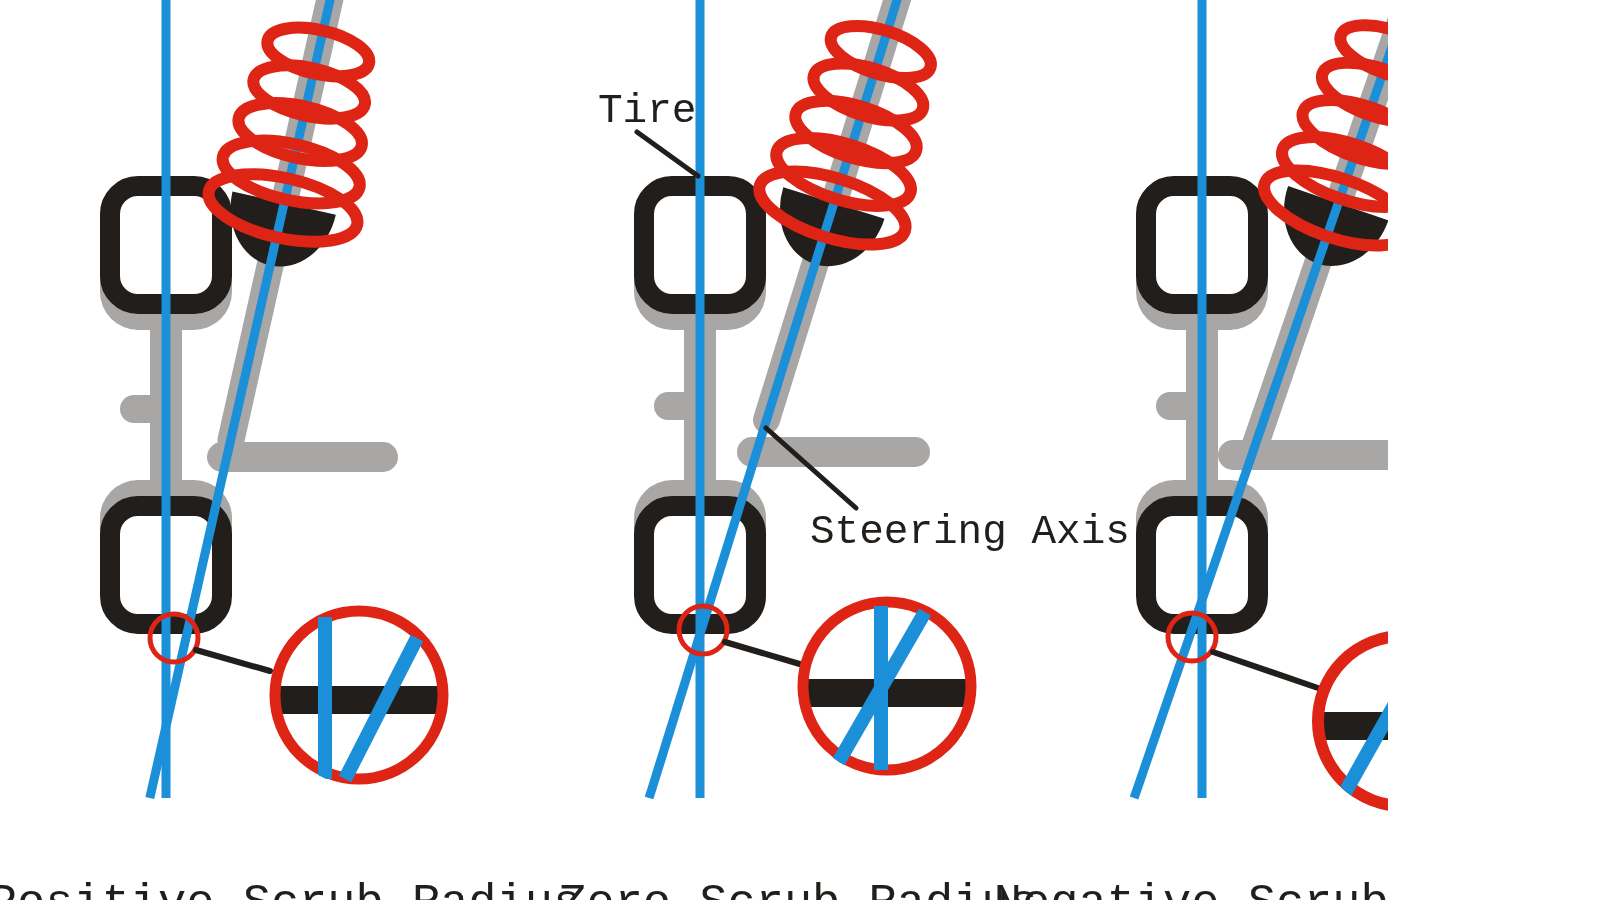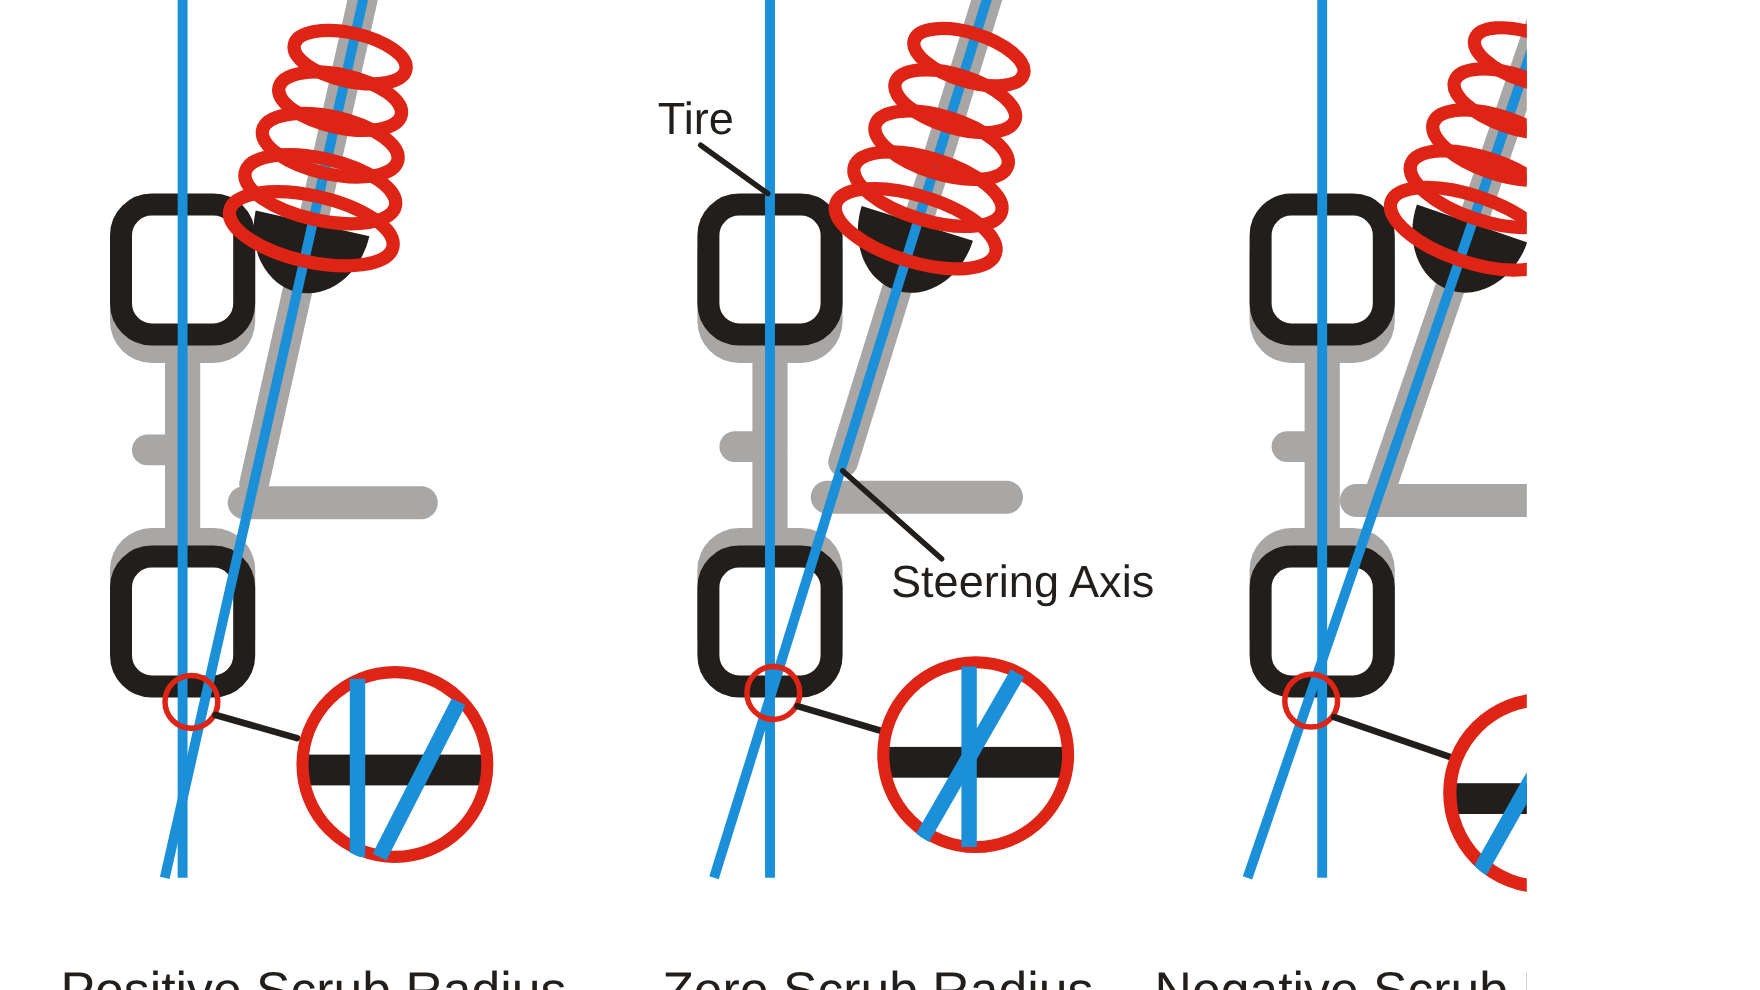--- a/index.html
+++ b/index.html
@@ -1,20 +1,20 @@
 <!DOCTYPE html>
 <html style="--blue: #1b8fd8; --red: #dd2415; --gray: #a8a7a5; --ink: #211e1b; --paper: #ffffff;"><head>
 <meta charset="utf-8">
 <style>
   :root{
     --blue:#1b8fd8; --red:#dd2415; --gray:#a8a7a5; --ink:#211e1b; --paper:#ffffff;
   }
   html,body{margin:0;padding:0;background:#fff;}
   #stage{position:relative;width:1388px;height:900px;overflow:hidden;background:var(--paper);
-         font-family:Liberation Sans, sans-serif;}
+         font-family:Liberation Mono, monospace;}
   svg{display:block}
   .shadow{fill:var(--gray);}
   .graybar{stroke:var(--gray);fill:none;}
   .hub{fill:var(--gray);}
   .tire{fill:var(--paper);stroke:var(--ink);stroke-width:20;}
   .dome{fill:var(--ink);}
   .ring{fill:none;stroke:var(--red);stroke-width:12;}
   .bluemain{stroke:var(--blue);stroke-width:9;fill:none;}
   .smallcircle{fill:none;stroke:var(--red);stroke-width:5;}
   .leader{stroke:var(--ink);stroke-width:6;fill:none;stroke-linecap:round;}

